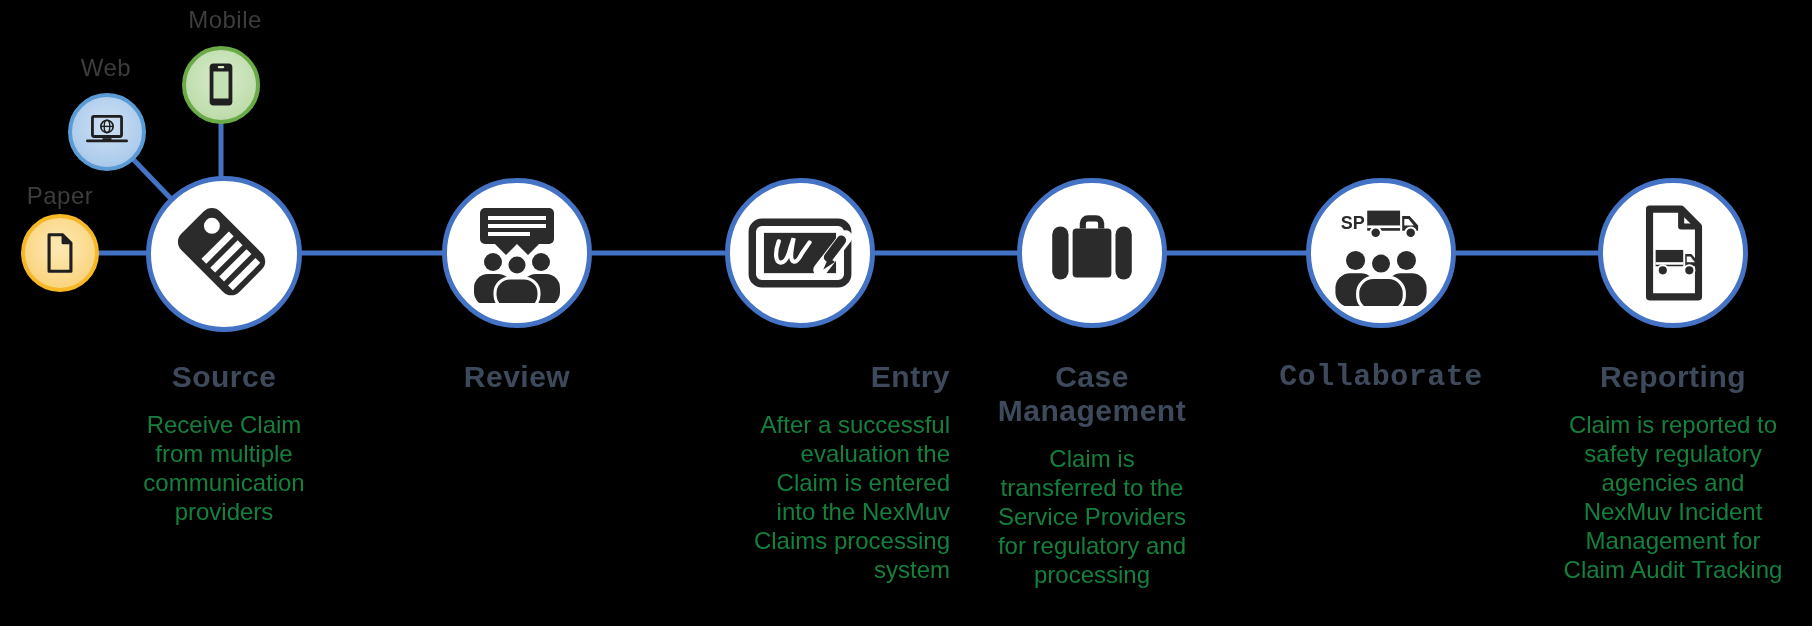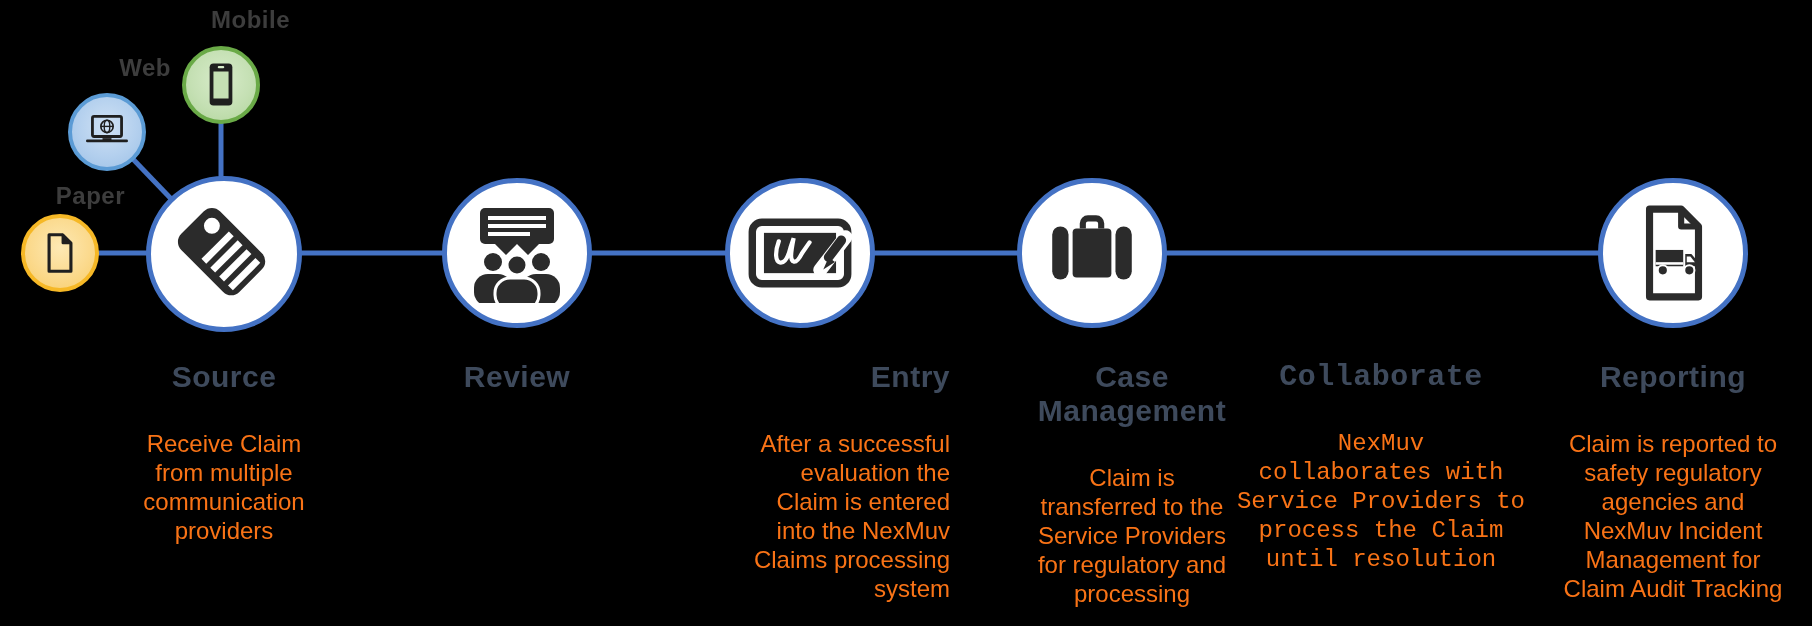--- a/index.html
+++ b/index.html
@@ -14,46 +14,46 @@
     display:flex;align-items:center;justify-content:center;z-index:2;
     box-sizing:border-box;border:4px solid;
   }
   .sat-paper{left:21px;top:214px;border-color:#f6b826;
     background:radial-gradient(circle at 50% 42%, #fde9b4 0%, #fbda8e 55%, #f8cd69 100%);}
   .sat-web{left:68px;top:93px;border-color:#5b9bd5;
     background:radial-gradient(circle at 50% 42%, #cfe1f4 0%, #b4d0ee 55%, #9cc0e6 100%);}
   .sat-mobile{left:182px;top:46px;border-color:#6aaa47;
     background:radial-gradient(circle at 50% 42%, #d8ecca 0%, #c5e0b4 55%, #b1d59b 100%);}
   .sat-label{
-    position:absolute;width:130px;text-align:right;z-index:2;
-    font-size:24px;font-weight:bold;color:#3d3d3d;letter-spacing:.5px;
+    position:absolute;width:130px;text-align:center;z-index:2;
+    font-size:24px;font-weight:normal;color:#3d3d3d;letter-spacing:.5px;
   }
   .lbl-paper{left:-5px;top:182px;}
   .lbl-web{left:41px;top:54px;}
   .lbl-mobile{left:160px;top:6px;}
   .node-circle{
     position:absolute;border-radius:50%;background:#fff;z-index:3;
     box-sizing:border-box;border:5px solid #4472c4;
     display:flex;align-items:center;justify-content:center;
   }
   .nc-source{left:146px;top:176px;width:156px;height:156px;}
   .nc-mid{width:150px;height:150px;top:178px;}
   .nc-review{left:442px;} .nc-entry{left:725px;} .nc-case{left:1017px;}
   .nc-collab{left:1306px;} .nc-report{left:1598px;}
   .node-text{
     position:absolute;top:360px;width:300px;text-align:center;z-index:2;
   }
   .nt-source{left:74px;} .nt-review{left:367px;text-decoration:underline;} .nt-entry{left:650px;text-align:right;}
-  .nt-case{left:982px;} .nt-collab{left:1231px;font-family:Liberation Mono, monospace;} .nt-report{left:1523px;}
+  .nt-case{left:942px;} .nt-collab{left:1231px;font-family:Liberation Mono, monospace;} .nt-report{left:1523px;}
   .node-title{
     font-size:30px;font-weight:bold;color:#3e4a5c;line-height:34px;
     letter-spacing:.5px;white-space:pre-line;
   }
   .node-desc{
-    margin-top:35px;font-size:24px;line-height:29px;color:#f97316;
+    margin-top:16px;font-size:24px;line-height:29px;color:#15803d;
     white-space:pre-line;
   }
 </style>
 </head>
 <body>
 
 <div id="canvas">
 
   <svg class="connectors" width="1812" height="626">
     <line x1="60" y1="253" x2="1673" y2="253" stroke="#4472c4" stroke-width="5"></line>
@@ -135,20 +135,39 @@
     <svg viewBox="0 0 100 100" width="102" height="102">
       <g fill="#2b2b2b">
         <rect x="11" y="24" width="16" height="52" rx="8"></rect>
         <rect x="73" y="24" width="16" height="52" rx="8"></rect>
         <rect x="31" y="26" width="38" height="48" rx="4"></rect>
       </g>
       <path d="M41,26 v-5 a5,5 0 0 1 5,-5 h8 a5,5 0 0 1 5,5 v5" fill="none" stroke="#2b2b2b" stroke-width="6"></path>
     </svg>
   </div>
 
+  <div class="node-circle nc-mid nc-collab">
+    <svg viewBox="0 0 100 100" width="106" height="106">
+      <g fill="#2b2b2b">
+        <text x="12" y="27" font-size="17" font-weight="bold" font-family="Liberation Sans, sans-serif">SP</text>
+        <rect x="37" y="10" width="31" height="19"></rect>
+        <rect x="37" y="24" width="31" height="2.5" fill="#fff"></rect>
+        <path d="M70,15 h7 l8,9 v5 h-15 z"></path>
+        <path d="M72,18 h4 l5,6 h-9 z" fill="#fff"></path>
+        <circle cx="45" cy="31" r="5" stroke="#fff" stroke-width="2"></circle>
+        <circle cx="78" cy="31" r="5" stroke="#fff" stroke-width="2"></circle>
+        <circle cx="26" cy="57" r="9"></circle>
+        <circle cx="74" cy="57" r="9"></circle>
+        <rect x="7" y="69" width="38" height="32" rx="14"></rect>
+        <rect x="55" y="69" width="38" height="32" rx="14"></rect>
+        <circle cx="50" cy="60" r="10" stroke="#fff" stroke-width="3"></circle>
+        <rect x="28" y="73" width="44" height="32" rx="15" stroke="#fff" stroke-width="3"></rect>
+      </g>
+    </svg>
+  </div>
 
   <div class="node-circle nc-mid nc-report">
     <svg viewBox="0 0 100 100" width="102" height="102">
       <path d="M27,7 h31 l17,17 v69 h-48 z" fill="#fff" stroke="#2b2b2b" stroke-width="7" stroke-linejoin="round"></path>
       <path d="M58,7 v17 h17" fill="none" stroke="#2b2b2b" stroke-width="6" stroke-linejoin="round"></path>
       <g fill="#2b2b2b">
         <rect x="33" y="47" width="27" height="16"></rect>
         <rect x="33" y="59" width="27" height="2.5" fill="#fff"></rect>
         <path d="M62,51 h6 l7,8 v4 h-13 z"></path>
         <path d="M63.5,53.5 h3.5 l4.5,5.5 h-8 z" fill="#fff"></path>
@@ -181,25 +200,20 @@
     <div class="node-title">Case
 Management</div>
     <div class="node-desc">Claim is
 transferred to the
 Service Providers
 for regulatory and
 processing</div>
   </div>
   <div class="node-text nt-collab">
     <div class="node-title">Collaborate</div>
-    <div class="node-desc">NexMuv
-collaborates with
-Service Providers to
-process the Claim
-until resolution</div>
   </div>
   <div class="node-text nt-report">
     <div class="node-title">Reporting</div>
     <div class="node-desc">Claim is reported to
 safety regulatory
 agencies and
 NexMuv Incident
 Management for
 Claim Audit Tracking</div>
   </div>

